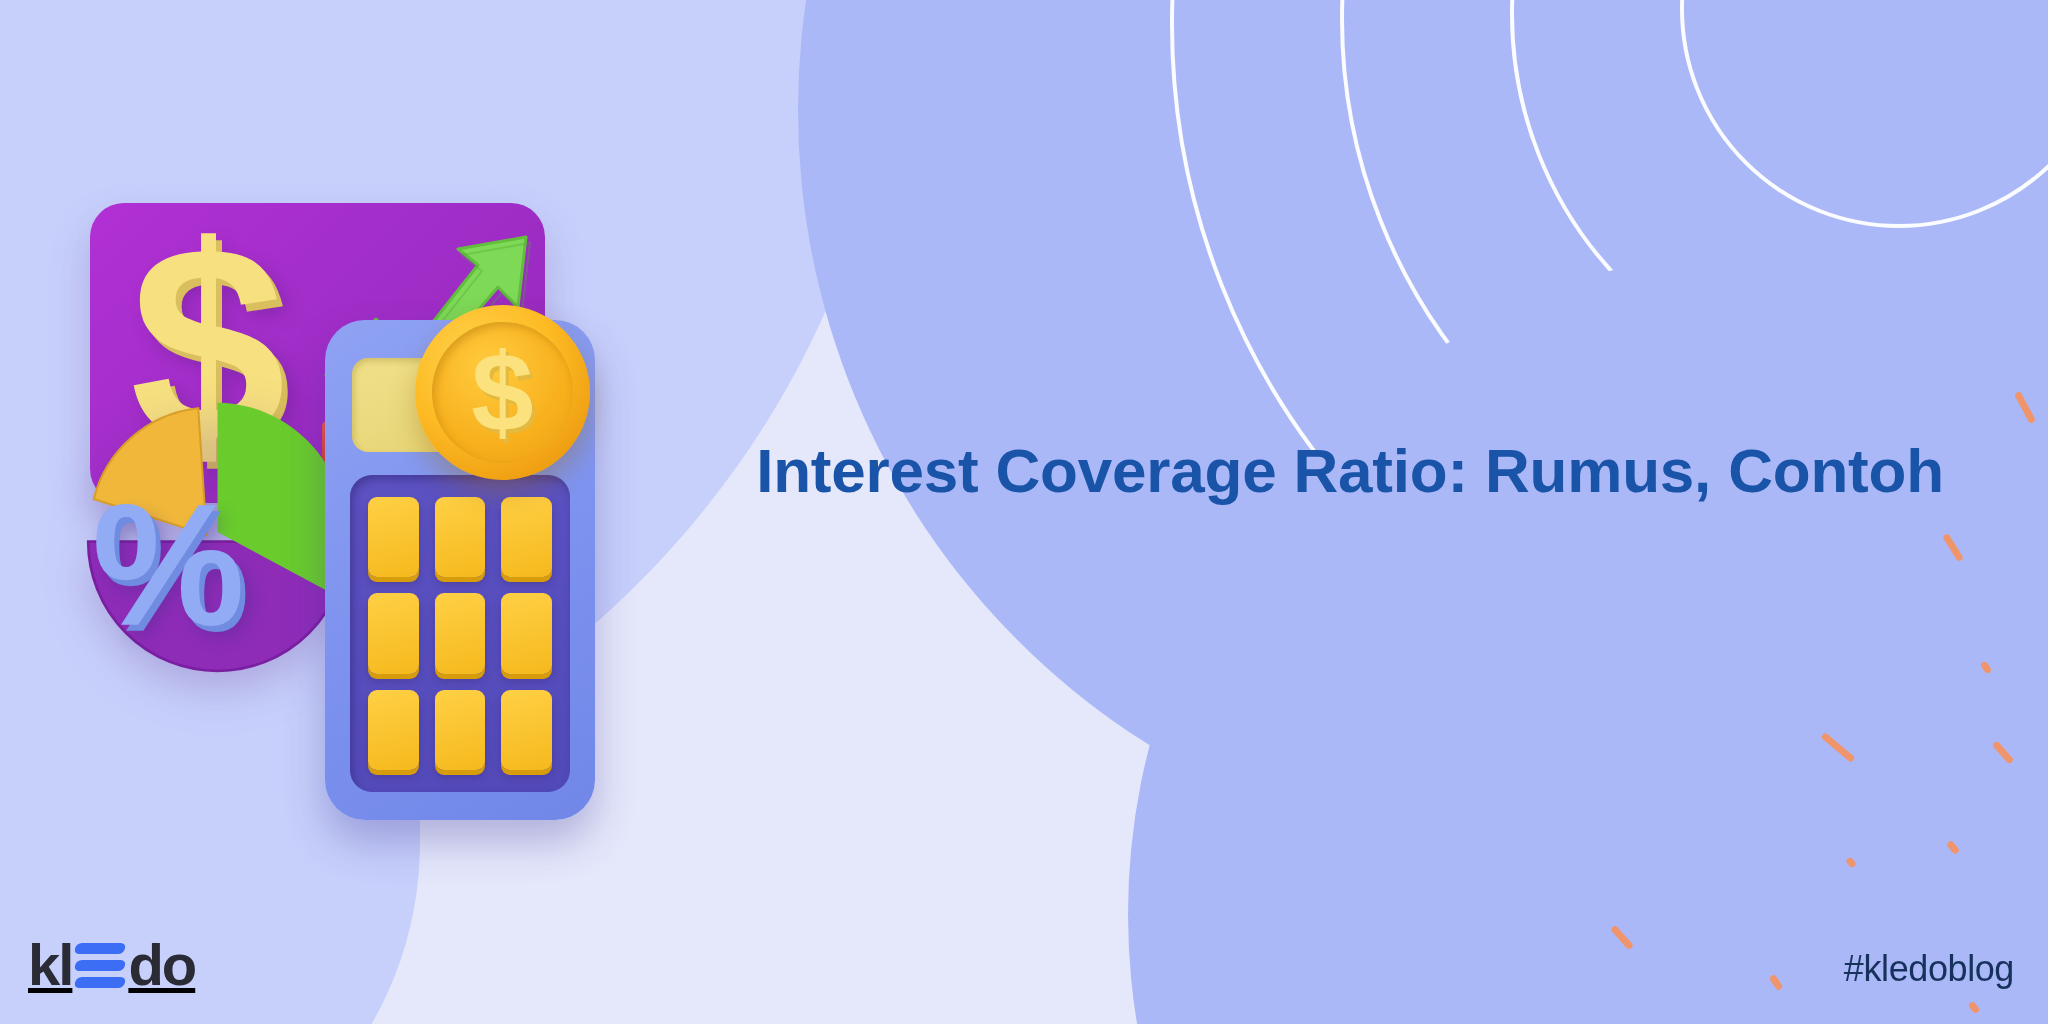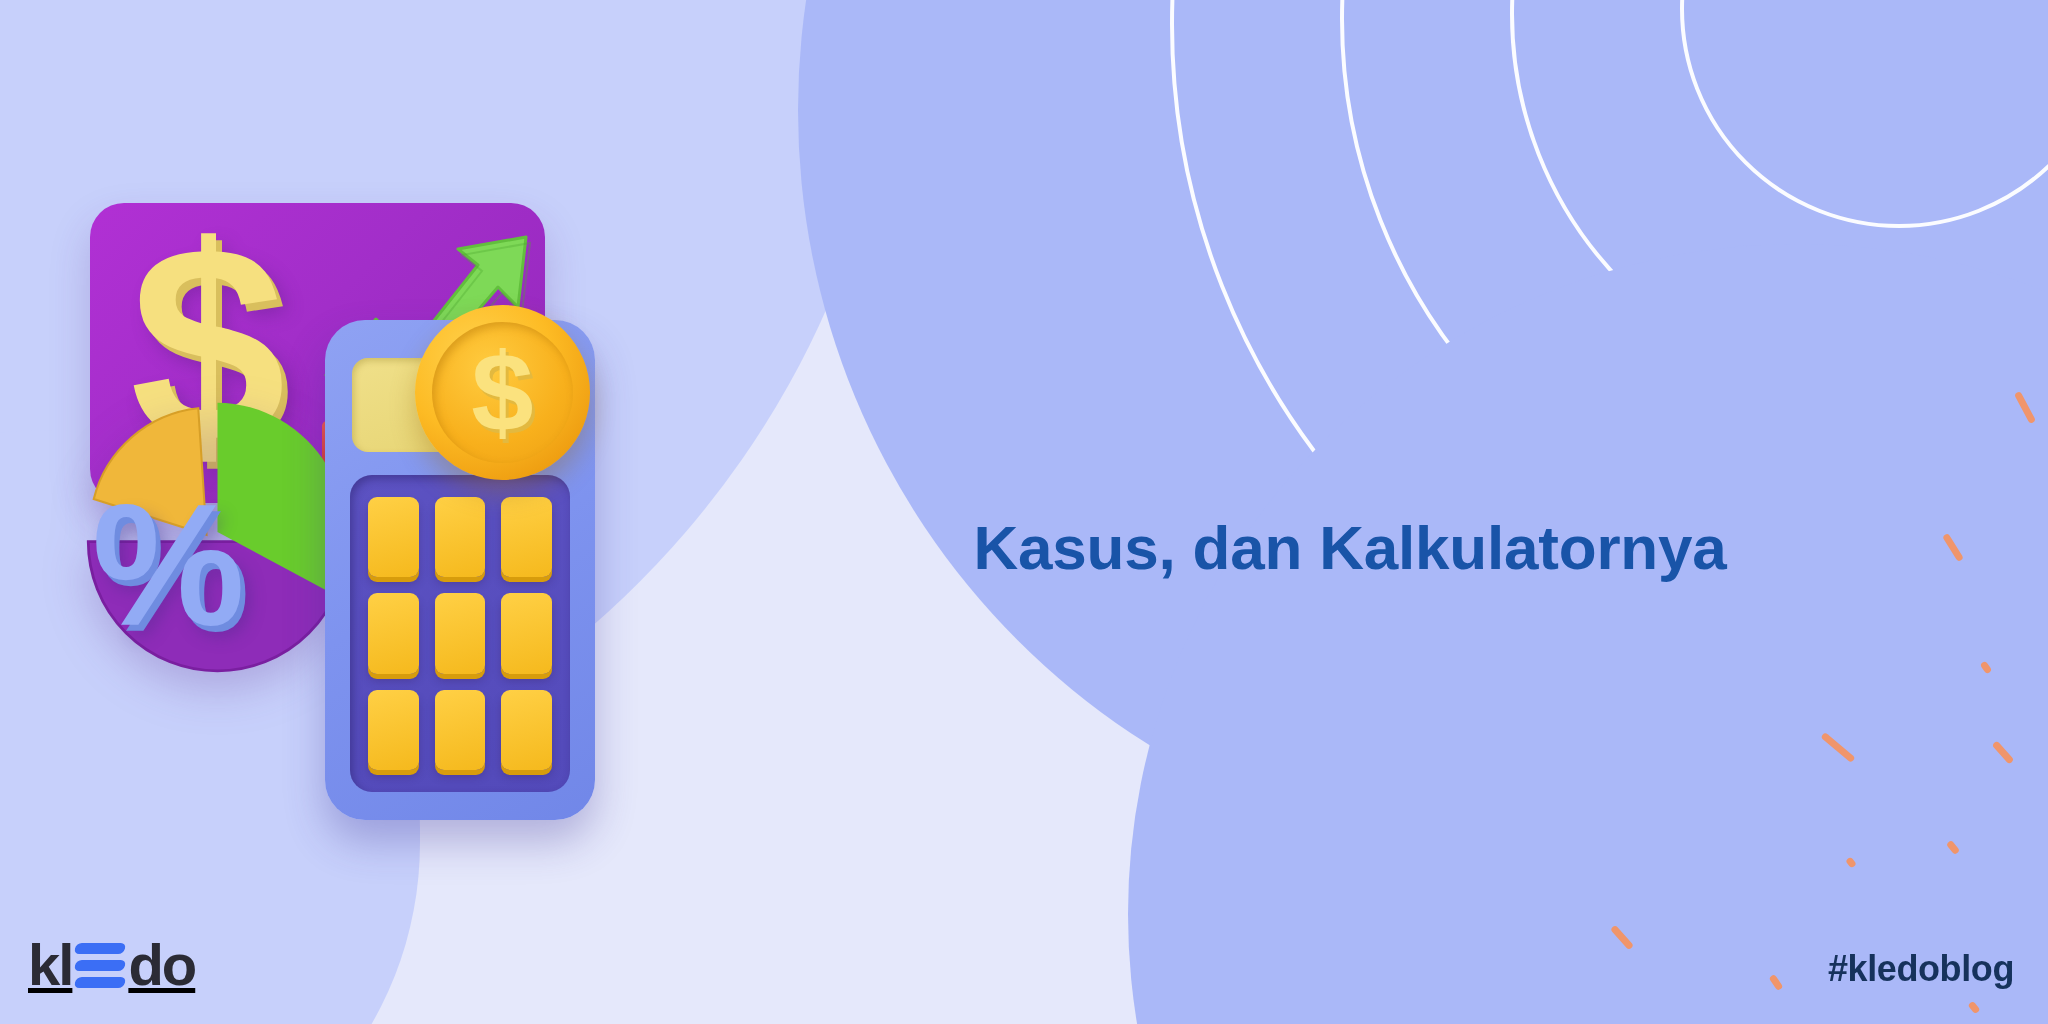--- a/index.html
+++ b/index.html
@@ -132,21 +132,21 @@
 
   
   .logo{position:absolute;left:28px;bottom:30px;display:flex;align-items:center;height:58px;text-decoration:underline;}
   .logo-txt{font-size:58px;font-weight:700;color:#2b2b35;line-height:58px;letter-spacing:-2px;}
   .logo-e{display:inline-flex;flex-direction:column;justify-content:center;gap:6px;
           width:50px;height:48px;margin:0 3px;}
   .logo-e i{display:block;height:11px;border-radius:6px;background:#3b6ef5;transform:skewX(-14deg);}
 
   .hashtag{
     position:absolute;right:34px;bottom:34px;
-    color:#16325c;font-size:36px;font-weight:700;letter-spacing:-.4px;
+    color:#16325c;font-size:36px;font-weight:400;letter-spacing:-.4px;
   }
 </style>
 </head>
 <body>
 
 <div id="banner">
 
   <div class="bg-layer">
     <div class="blob-left"></div>
     <div class="blob-left-lower"></div>
@@ -223,22 +223,21 @@
 
     <div class="coin">
       <div class="coin-inner">
         <span class="coin-dollar">$</span>
       </div>
     </div>
 
   </div>
 
   <h1 class="title">
-    <br>
-    <span>Kasus, dan Kalkulatornya</span>
+    <span>Interest Coverage Ratio: Rumus, Contoh</span><br>
   </h1>
 
   <div class="logo">
     <span class="logo-txt">kl</span>
     <span class="logo-e">
         <i></i>
         <i></i>
         <i></i>
       </span>
     <span class="logo-txt">do</span>

